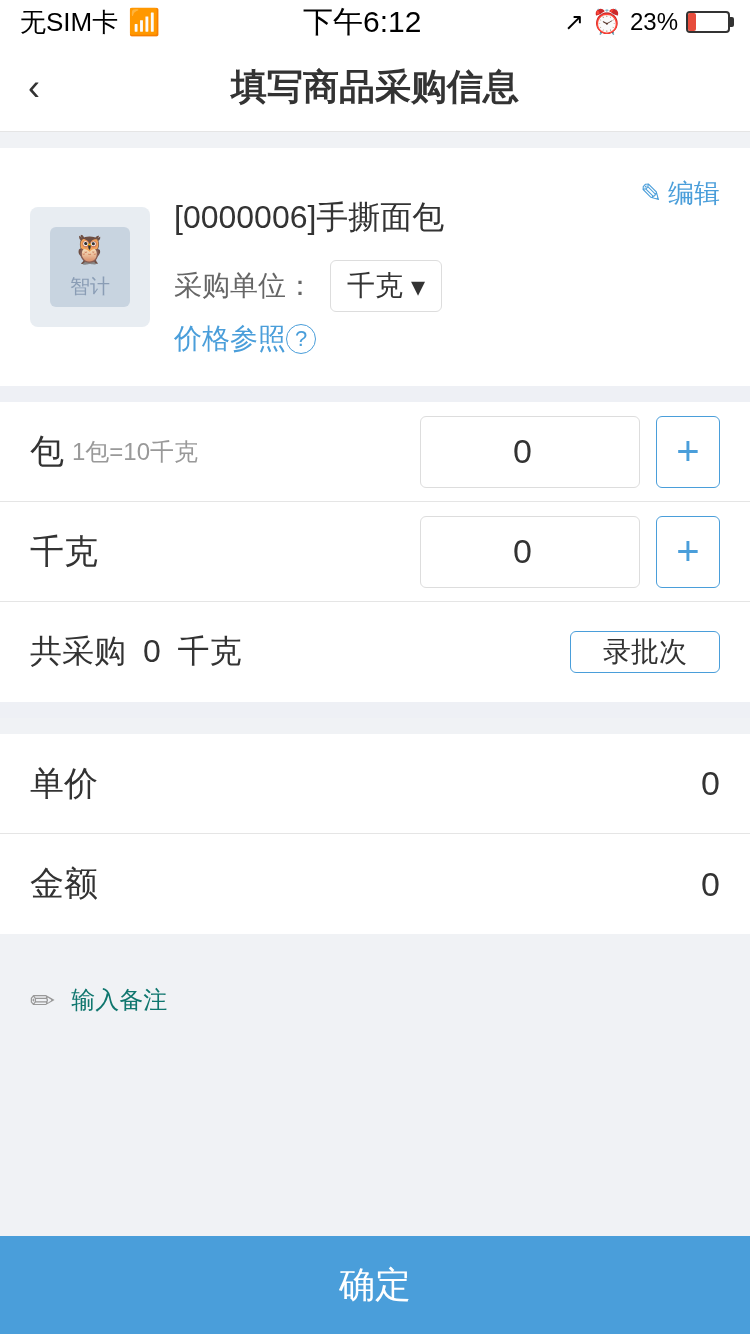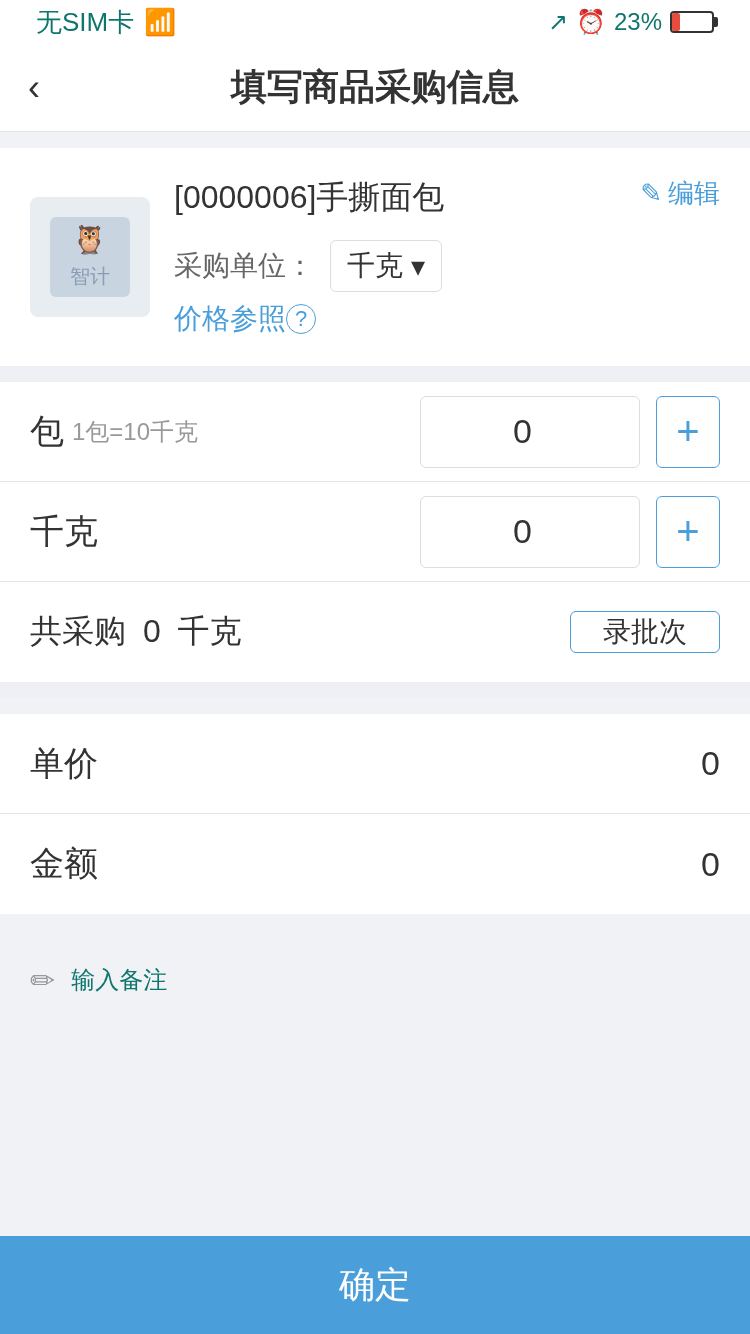--- a/index.html
+++ b/index.html
@@ -13,23 +13,23 @@
       color: #333;
     }
 
     
     .status-bar {
       height: 44px;
       background: #fff;
       display: flex;
       align-items: center;
       justify-content: space-between;
-      padding: 0 36px;
+      padding: 0 20px;
       font-size: 26px;
-      color: #0f766e;
+      color: #000000;
     }
     .status-left {
       display: flex;
       align-items: center;
       gap: 10px;
     }
     .status-center {
       font-size: 30px;
       font-weight: 500;
     }
@@ -123,20 +123,21 @@
       text-align: center;
       line-height: 1.2;
     }
     .product-info {
       flex: 1;
     }
     .product-name {
       font-size: 32px;
       color: #333;
       margin-bottom: 20px;
+      margin-top: 20px;
     }
     .product-unit-row {
       display: flex;
       align-items: center;
       gap: 16px;
     }
     .product-unit-label {
       font-size: 28px;
       color: #666;
     }
@@ -328,20 +329,21 @@
     }
   </style>
 </head>
 <body>
 
 <div class="status-bar">
   <div class="status-left">
     <span>无SIM卡</span>
     <span>📶</span>
   </div>
+  <div class="status-center">下午6:12</div>
   <div class="status-right">
     <span>↗</span>
     <span>⏰</span>
     <span>23%</span>
     <div class="battery-icon">
       <div class="battery-fill"></div>
     </div>
   </div>
 </div>
 

